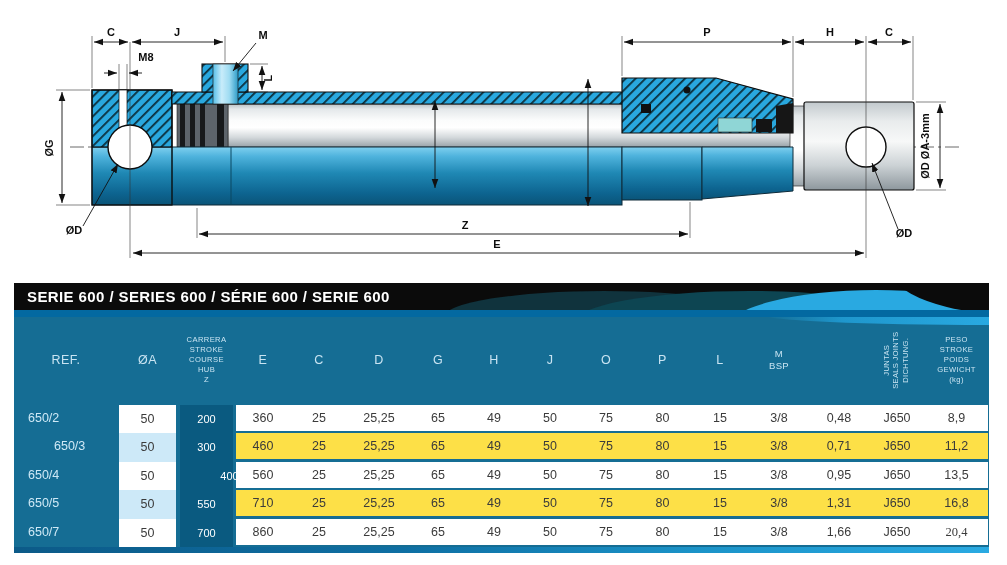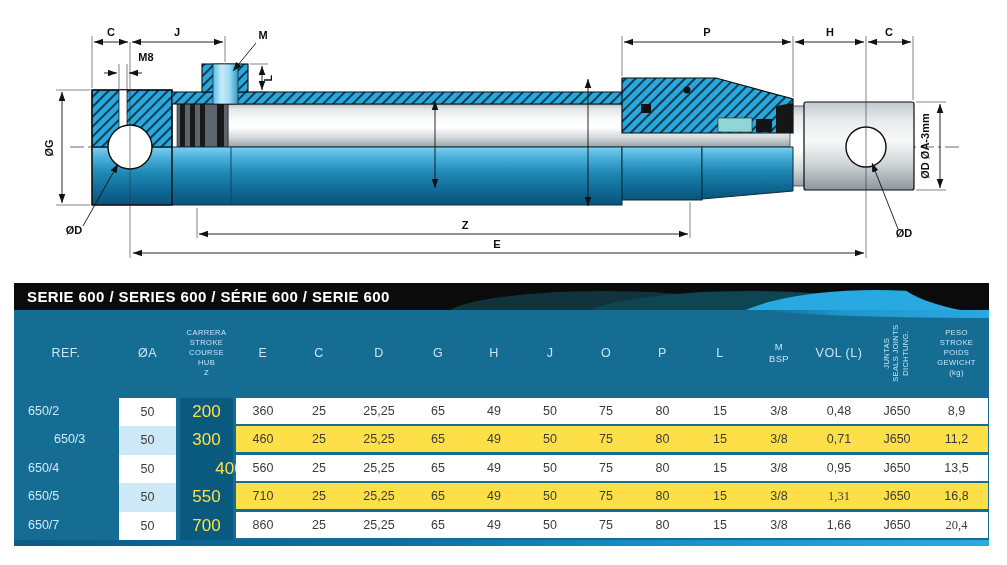--- a/index.html
+++ b/index.html
@@ -8,21 +8,21 @@
     font-family:"Liberation Sans",sans-serif;overflow:hidden;
   }
   
   #drawing{position:absolute;left:0;top:0;}
   #drawing text{font-family:"Liberation Sans",sans-serif;font-weight:bold;font-size:11px;fill:#0d0d0d;}
   .cl{stroke:#444;stroke-width:0.8;stroke-dasharray:14 4 3 4;fill:none;}
   .ext{stroke:#333;stroke-width:0.6;fill:none;}
   .dim{stroke:#111;stroke-width:0.9;fill:none;}
   
   #table-block{position:absolute;left:14px;top:283px;width:975px;}
-  #band{position:relative;height:27px;background:#000000;overflow:hidden;}
+  #band{position:relative;height:34px;background:#0369a1;overflow:hidden;}
   #band svg{position:absolute;left:0;top:0;}
   #band .title{
     position:absolute;left:13px;top:0;line-height:27px;color:#ffffff;
     font-size:15px;font-weight:bold;letter-spacing:0.4px;z-index:2;white-space:nowrap;
   }
   #tbody{position:relative;height:230px;background:#156d94;overflow:hidden;}
   #swoosh-tail{
     position:absolute;right:0;top:-2px;width:225px;height:10px;
     background:linear-gradient(90deg,rgba(41,169,225,0) 0%,#1f97cd 35%,#29a9e1 100%);
     border-radius:0 0 0 100%;
@@ -42,21 +42,21 @@
     padding-left:14px;box-sizing:border-box;color:#cfe9f6;font-size:12.5px;
   }
   .oa-cell{
     position:absolute;left:105px;width:57px;height:28.4px;line-height:28.4px;
     text-align:center;background:#ffffff;color:#3b3b3b;font-size:12.5px;
   }
   .oa-cell.alt{background:#cde9f8;}
   #z-strip{position:absolute;left:166px;top:88px;width:53px;height:142px;background:#0a5a80;}
   .z-val{
     position:absolute;left:166px;width:53px;height:28.4px;line-height:28.4px;
-    text-align:center;color:#fde047;font-size:17px;
+    text-align:center;color:#ffffff;font-size:11px;
   }
   .row-strip{position:absolute;left:222px;width:752px;height:26px;background:#ffffff;}
   .row-strip.alt{background:#fde047;}
   .row-strip .cell{
     position:absolute;top:0;height:26px;line-height:26px;text-align:center;
     color:#3b3b3b;font-size:12.5px;
   }
   #bottom-bar{height:6px;background:linear-gradient(90deg,#0c5a88 0%,#0e6fa3 40%,#1b93c8 70%,#2aaae2 100%);}
 </style>
 </head>
@@ -274,23 +274,20 @@
     <div class="hcell" style="left:620px;width:57px">
         <span>P</span>
       </div>
     <div class="hcell" style="left:677px;width:58px">
         <span>L</span>
       </div>
     <div class="hcell stack md" style="left:735px;width:60px">
       <span>M</span>
       <span>BSP</span>
     </div>
-    <div class="hcell" style="left:795px;width:60px">
-        <span>VOL (L)</span>
-      </div>
     <div class="hcell" style="left:855px;width:56px">
       <div class="rotbox">
         <span>JUNTAS</span>
         <span>SEALS JOINTS</span>
         <span>DICHTUNG.</span>
       </div>
     </div>
     <div class="hcell stack" style="left:911px;width:63px">
       <span>PESO</span>
       <span>STROKE</span>
@@ -363,21 +360,21 @@
           <span class="cell" style="left: 0px; width: 54px;">710</span>
           <span class="cell" style="left: 54px; width: 58px;">25</span>
           <span class="cell" style="left: 112px; width: 62px;">25,25</span>
           <span class="cell" style="left: 174px; width: 56px;">65</span>
           <span class="cell" style="left: 230px; width: 56px;">49</span>
           <span class="cell" style="left: 286px; width: 56px;">50</span>
           <span class="cell" style="left: 342px; width: 56px;">75</span>
           <span class="cell" style="left: 398px; width: 57px;">80</span>
           <span class="cell" style="left: 455px; width: 58px;">15</span>
           <span class="cell" style="left: 513px; width: 60px;">3/8</span>
-          <span class="cell" style="left: 573px; width: 60px; font-family: Liberation Serif, serif;">1,31</span>
+          <span class="cell" style="left: 573px; width: 60px;">1,31</span>
           <span class="cell" style="left: 633px; width: 56px;">J650</span>
           <span class="cell" style="left: 689px; width: 63px;">16,8</span>
         </div>
         <div class="ref-val" style="top: 201.6px;">650/7</div>
         <div class="oa-cell" style="top: 201.6px;">50</div>
         <div class="z-val" style="top: 201.6px;">700</div>
         <div class="row-strip" style="top: 201.6px;">
           <span class="cell" style="left: 0px; width: 54px;">860</span>
           <span class="cell" style="left: 54px; width: 58px;">25</span>
           <span class="cell" style="left: 112px; width: 62px;">25,25</span>

